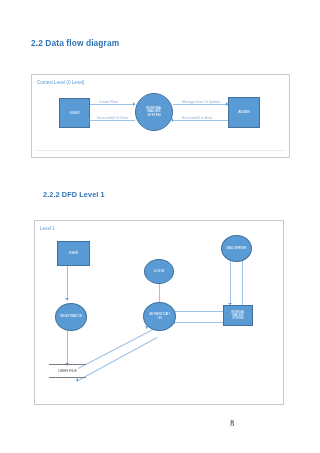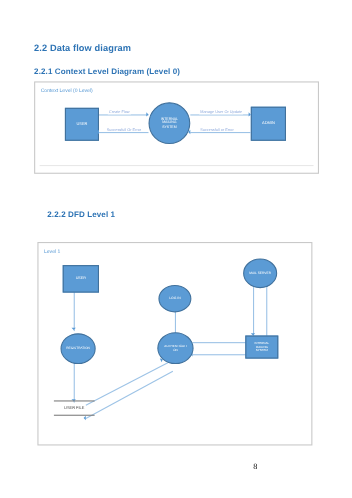--- a/index.html
+++ b/index.html
@@ -150,21 +150,20 @@
     color: #000000;
   }
 </style>
 </head>
 <body>
 
 <div class="page">
 
   <div class="heading" id="h-main">2.2 Data flow diagram</div>
 
-  <div class="heading" id="h-sub1">2.2.1 Context Level Diagram  (Level 0)</div>
 
   <div class="heading" id="h-sub2">2.2.2 DFD Level  1</div>
 
   <div class="figure" id="fig-level0">
 
     <div class="fig-caption" id="cap-level0">Context Level (0 Level)</div>
 
     <div class="inner-edge"></div>
 
     <div class="node box" style="left:27px; top:23px; width:31px; height:30px; font-size:3.6px;">USER</div>

